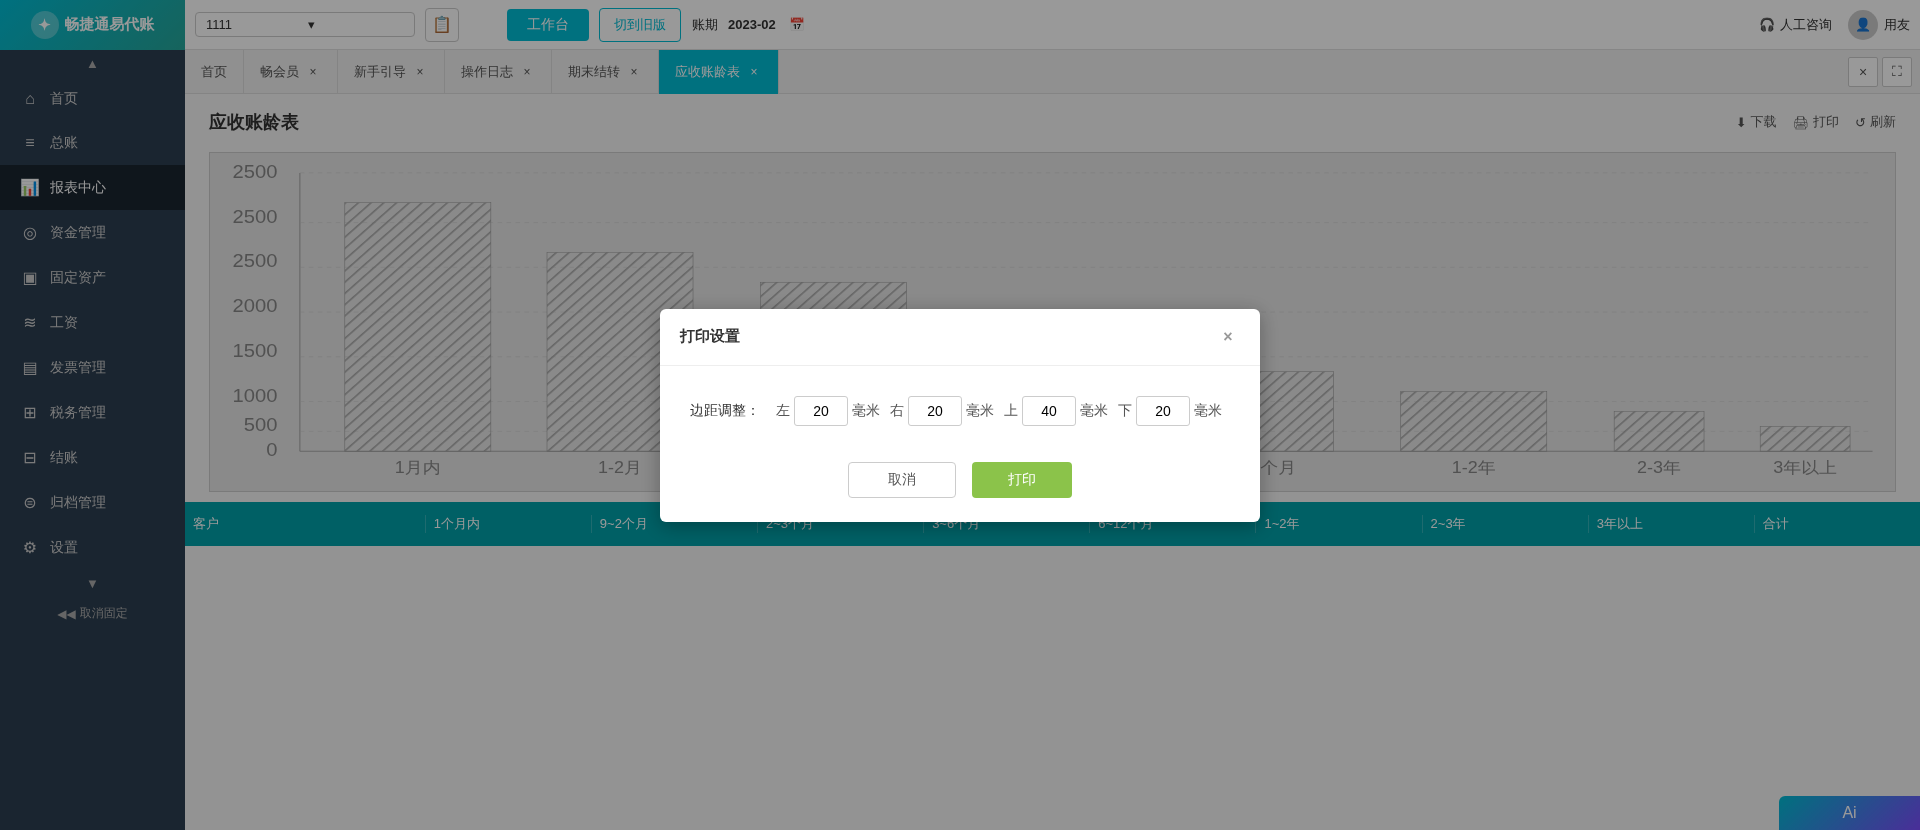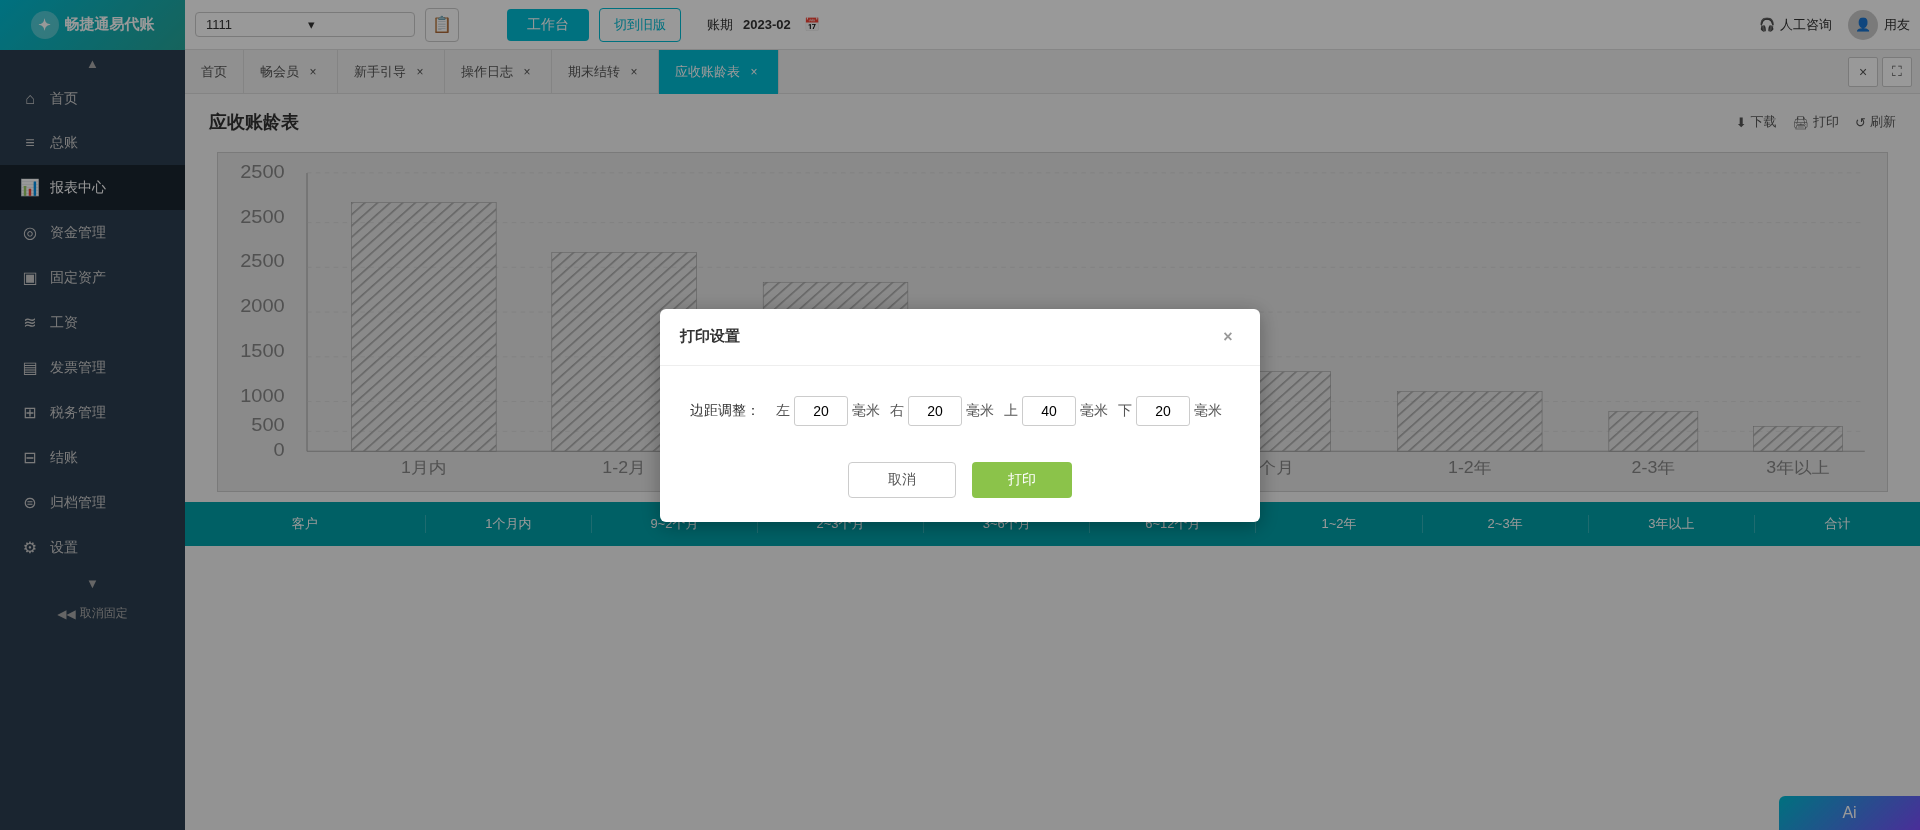--- a/index.html
+++ b/index.html
@@ -58,21 +58,21 @@
       border: none; border-radius: 4px;
       padding: 7px 20px; font-size: 14px;
       cursor: pointer;
       margin-left: 38px;
     }
     .switch-btn {
       border: 1px solid #00bcd4; color: #00bcd4;
       background: #fff; border-radius: 4px;
       padding: 7px 14px; font-size: 13px; cursor: pointer;
     }
-    .period-label { color: #333; font-size: 13px; margin-left: 16px; }
+    .period-label { color: #333; font-size: 13px; margin-left: 1px; }
     .period-value { color: #333; font-size: 13px; font-weight: bold; }
     .period-cal-icon { color: #00bcd4; margin-left: 4px; cursor: pointer; }
     .header-right { margin-left: auto; display: flex; align-items: center; gap: 16px; }
     .consult-btn { display: flex; align-items: center; gap: 4px; color: #333; cursor: pointer; font-size: 13px; }
     .user-area { display: flex; align-items: center; gap: 6px; cursor: pointer; color: #333; }
     .user-avatar {
       width: 30px; height: 30px; border-radius: 50%;
       background: #ccc; display: flex; align-items: center; justify-content: center;
       color: #fff; font-size: 13px;
     }
@@ -173,21 +173,21 @@
     }
     .page-title { font-size: 18px; font-weight: bold; color: #333; }
     .page-actions { display: flex; align-items: center; gap: 16px; }
     .page-action {
       display: flex; align-items: center; gap: 4px;
       color: #555; cursor: pointer; font-size: 13px;
     }
 
     
     .chart-area {
-      padding: 10px 32px;
+      padding: 10px 24px;
       background: #f5f5f5;
       position: relative;
     }
     .chart-container {
       background: rgba(150,150,150,0.15);
       border: 1px solid #ccc;
       height: 340px;
       position: relative;
       overflow: hidden;
     }
@@ -198,21 +198,21 @@
       background: #00a0a8;
       color: white;
       font-size: 13px;
       height: 44px;
       align-items: center;
       position: absolute;
       bottom: 0; left: 0; right: 0;
     }
     .table-col {
       flex: 1;
-      text-align: center;
+      text-align: left;
       padding: 0 8px;
       border-right: 1px solid rgba(255,255,255,0.2);
     }
     .table-col:first-child { flex: 1.5; }
     .table-col:last-child { border-right: none; }
 
     
     .modal-overlay {
       position: fixed;
       top: 0; left: 0; right: 0; bottom: 0;

